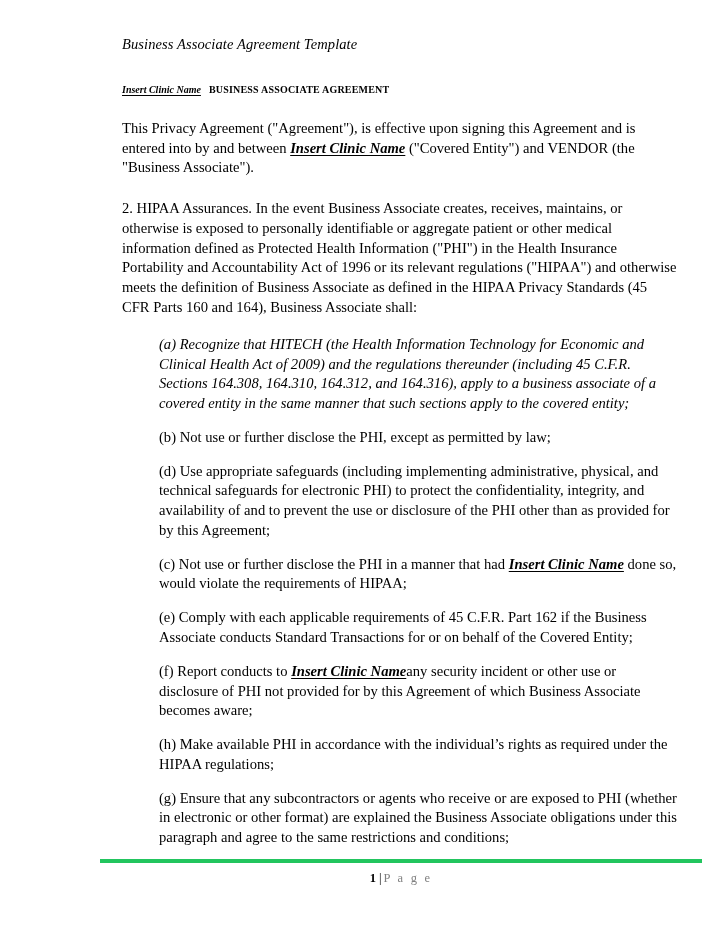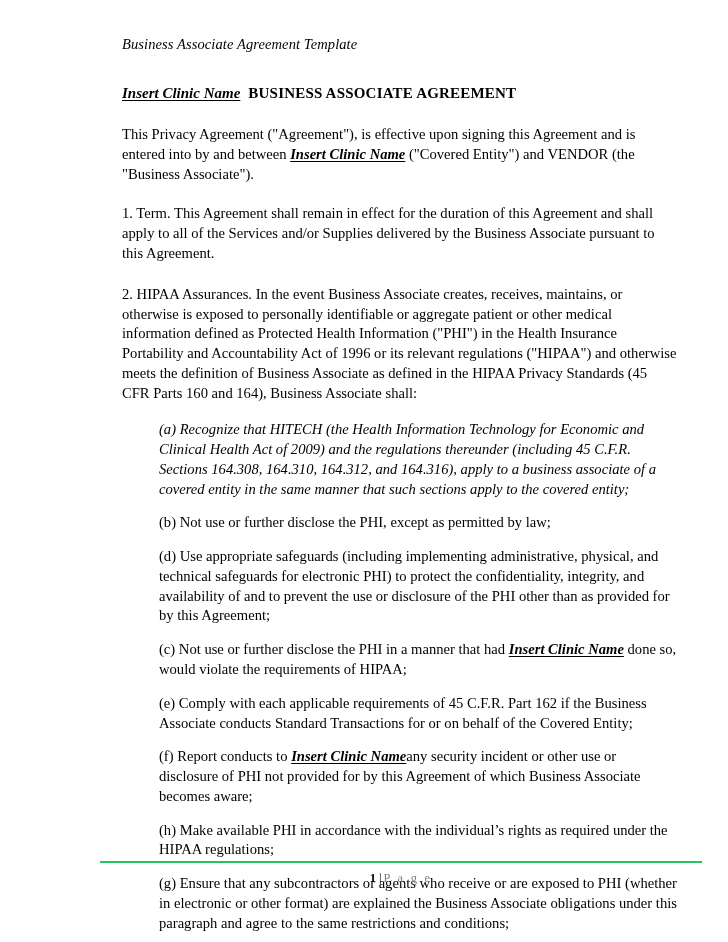--- a/index.html
+++ b/index.html
@@ -38,21 +38,21 @@
     line-height: 1.2;
     margin: 0;
     padding-top: 36px;
     letter-spacing: 0.1px;
   }
 
   
   .agreement-heading {
     margin: 0;
     padding-top: 31px;
-    font-size: 15px;
+    font-size: 10px;
     line-height: 1.25;
   }
   .clinic-name {
     font-weight: bold;
     font-style: italic;
     text-decoration: underline;
     text-underline-offset: 1.5px;
   }
   .agreement-heading .heading-main {
     font-weight: bold;
@@ -82,21 +82,21 @@
     padding-top: 14px;
   }
   .subitem.first { padding-top: 17px; font-style: italic; }
 
   
   .footer {
     position: absolute;
     left: 63px;
     right: 63px;
     bottom: 56px;
-    border-top: 2px solid #22c55e;
+    border-top: 4px solid #22c55e;
     padding-top: 5px;
     text-align: center;
   }
   .footer-inner {
     font-size: 12.5px;
     color: #808080;
     letter-spacing: 2.2px;
     font-family: "Liberation Serif", "DejaVu Serif", serif;
   }
   .footer-num {
@@ -117,21 +117,20 @@
   <div class="content">
 
     <div class="doc-title">Business Associate Agreement Template</div>
 
     <div class="agreement-heading">
       <span class="clinic-name">Insert Clinic Name</span><span class="heading-main">BUSINESS ASSOCIATE AGREEMENT</span>
     </div>
 
     <p class="body-para sp-intro"><span>This Privacy Agreement ("Agreement"), is effective upon signing this Agreement and is entered into by and between </span><span class="clinic-name">Insert Clinic Name</span><span>  ("Covered Entity") and </span><span class="bold">VENDOR</span><span> (the "Business Associate").</span></p>
 
-    <p class="body-para sp-term"><span>1. </span><span class="bold">Term</span><span>. This Agreement shall remain in effect for the duration of this Agreement and shall apply to all of the Services and/or Supplies delivered by the Business Associate pursuant to this Agreement.</span></p>
 
     <p class="body-para sp-hipaa"><span>2. </span><span class="bold">HIPAA Assurances</span><span>. In the event Business Associate creates, receives, maintains, or otherwise is exposed to personally identifiable or aggregate patient or other medical information defined as Protected Health Information ("PHI") in the Health Insurance Portability and Accountability Act of 1996 or its relevant regulations ("HIPAA") and otherwise meets the definition of Business Associate as defined in the HIPAA Privacy Standards (45 CFR Parts 160 and 164), Business Associate shall:</span></p>
 
     <p class="subitem first"><span>(a) Recognize that HITECH (the Health Information Technology for Economic and Clinical Health Act of 2009) and the regulations thereunder (including 45 C.F.R. Sections 164.308, 164.310, 164.312, and 164.316), apply to a business associate of a covered entity in the same manner that such sections apply to the covered entity;</span></p>
 
     <p class="subitem"><span>(b) Not use or further disclose the PHI, except as permitted by law;</span></p>
 
     <p class="subitem"><span>(d) Use appropriate safeguards (including implementing administrative, physical, and technical safeguards for electronic PHI) to protect the confidentiality, integrity, and availability of and to prevent the use or disclosure of the PHI other than as provided for by this Agreement;</span></p>
 
     <p class="subitem"><span>(c) Not use or further disclose the PHI in a manner that had </span><span class="clinic-name">Insert Clinic Name</span><span> done so, would violate the requirements of HIPAA;</span></p>

